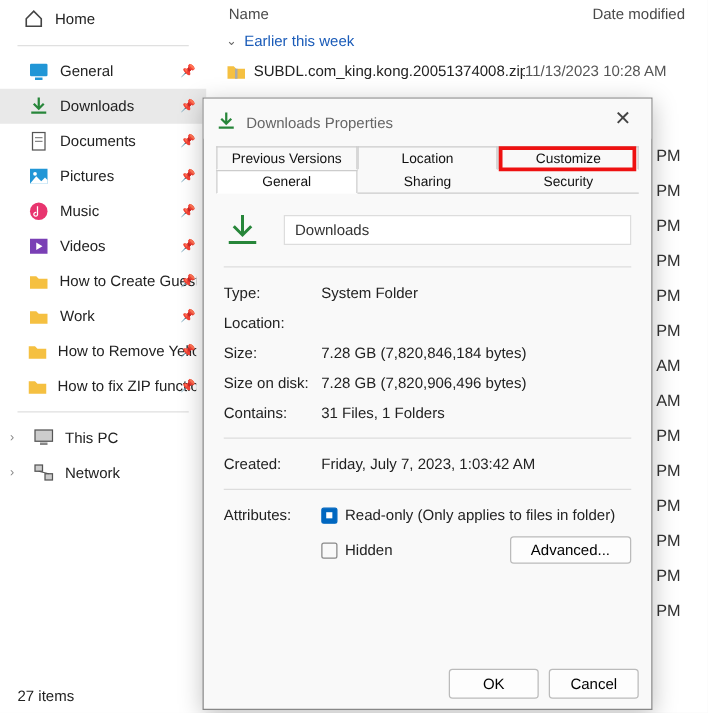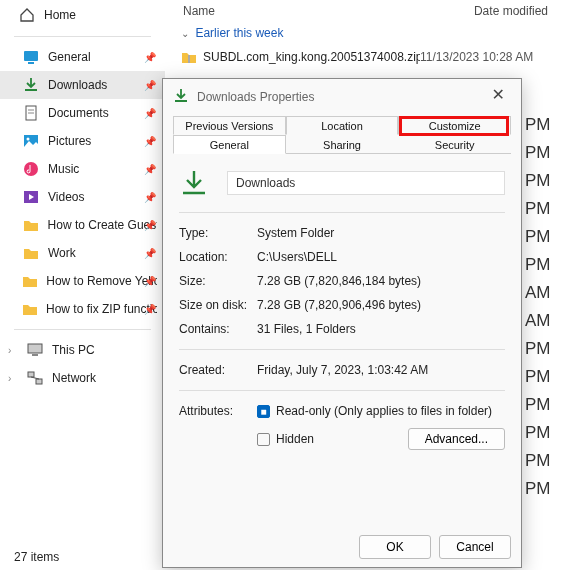--- a/index.html
+++ b/index.html
@@ -43,21 +43,21 @@
 .chk .box{width:13px;height:13px;border:1px solid #888;border-radius:2px;display:flex;align-items:center;justify-content:center;font-size:10px}
 .chk .box.checked{background:#0067c0;border-color:#0067c0;color:#fff}
 .adv-btn{margin-left:auto;border:1px solid #bbb;background:#fdfdfd;padding:3px 16px;border-radius:3px}
 .dlg-buttons{position:absolute;bottom:8px;right:10px;display:flex;gap:8px}
 .dlg-buttons button{min-width:72px;padding:4px 10px;border:1px solid #bbb;border-radius:3px;background:#fdfdfd}
 .dlg-buttons .apply{color:#aaa}
 .folder-y{color:#f5c041}
 .arrow-dl{color:#1982d0}
 svg{display:block}
 .peek-dates{position:absolute;left:525px;top:111px;display:flex;flex-direction:column}
-.peek-dates span{height:28px;line-height:28px;color:#333;font-size:17px;white-space:nowrap}
+.peek-dates span{height:28px;line-height:28px;color:#333;font-size:13px;white-space:nowrap}
 </style>
 </head>
 <body>
 
 <div class="sidebar">
   <div class="nav-item home">
     <span class="icon">
         <svg width="16" height="16">
           <path d="M2 8 L8 2 L14 8 L14 14 L2 14 Z" fill="none" stroke="#444" stroke-width="1.3"></path>
         </svg>
@@ -261,21 +261,20 @@
         </span>
       <div class="dl-name">Downloads</div>
     </div>
     <div class="hr"></div>
     <div class="prop-row">
         <span class="k">Type:</span>
         <span class="v">System Folder</span>
       </div>
     <div class="prop-row">
         <span class="k">Location:</span>
-        <span class="v">C:\Users\DELL</span>
       </div>
     <div class="prop-row">
         <span class="k">Size:</span>
         <span class="v">7.28 GB (7,820,846,184 bytes)</span>
       </div>
     <div class="prop-row">
         <span class="k">Size on disk:</span>
         <span class="v">7.28 GB (7,820,906,496 bytes)</span>
       </div>
     <div class="prop-row">

